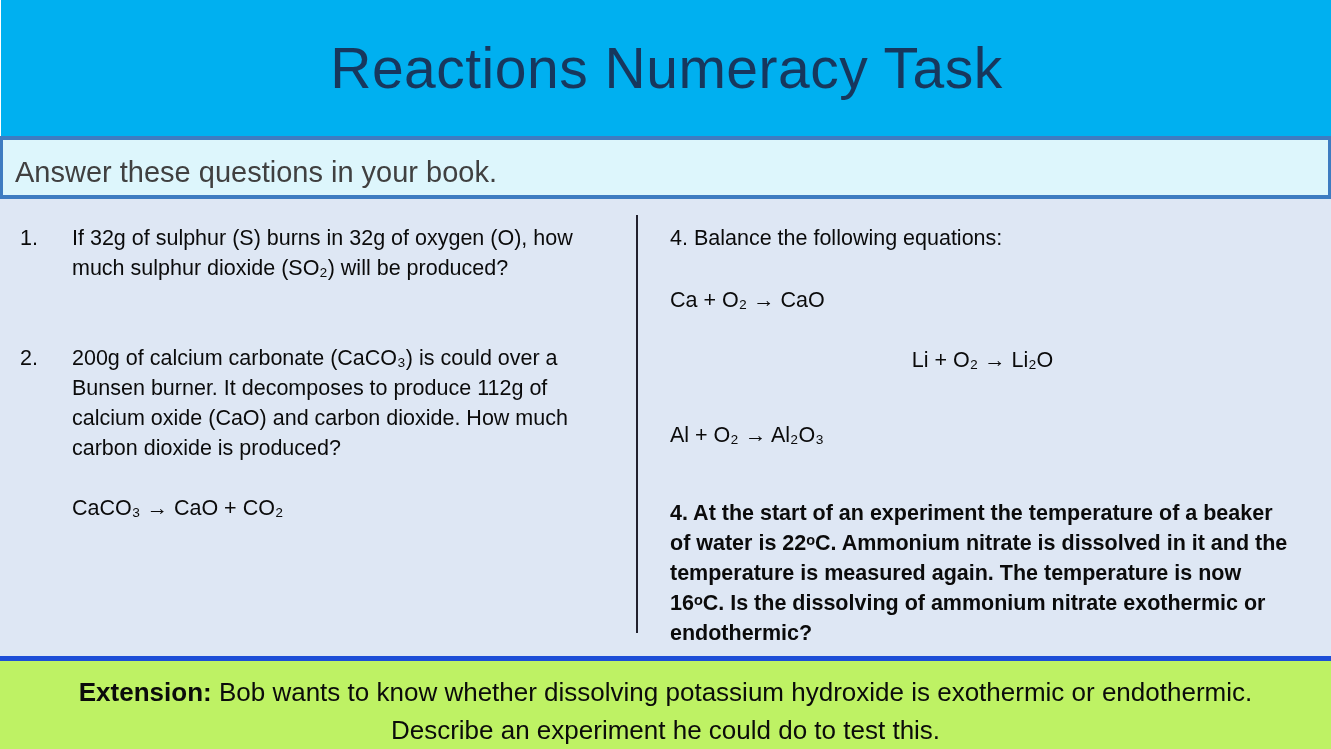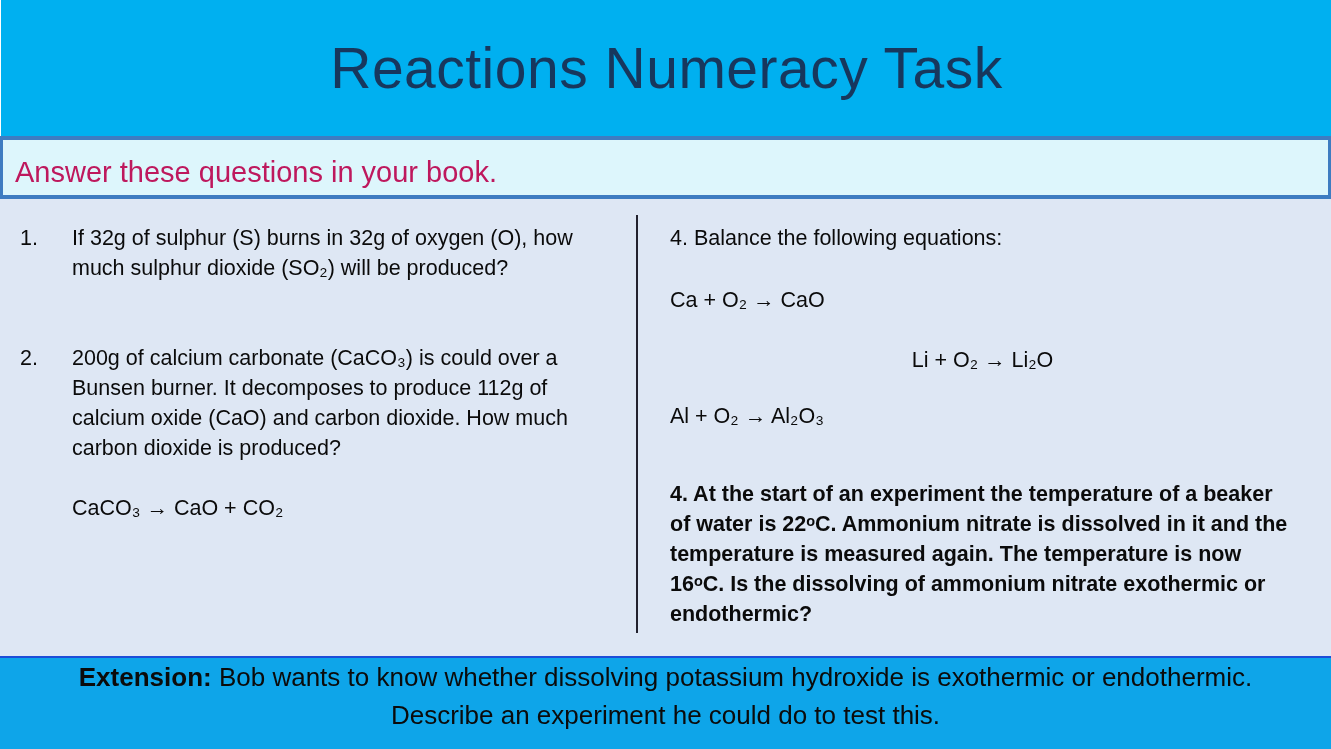--- a/index.html
+++ b/index.html
@@ -30,21 +30,21 @@
   .banner {
     position:absolute; top:136px; left:0; width:1331px; height:63px;
     background:#DDF6FC;
     border:3px solid #3E7CC1;
     border-top-width:4px; border-bottom-width:4px;
     display:flex; align-items:center;
     padding-left:12px;
   }
   .banner-text {
     font-size:29px;
-    color:#be185d;
+    color:#404040;
     white-space:nowrap;
     margin-top:10px;
   }
 
   
   .main {
     position:absolute; top:199px; left:0; width:1331px; height:457px;
     background:#DEE7F4;
   }
   .divider {
@@ -65,29 +65,29 @@
   .eq-q1 { margin-top:30px; }
   .q2-row { margin-top:60px; }
   .eq-q2 { margin-top:30px; }
   .arr { font-weight:bold; }
 
   .col-right {
     position:absolute; left:670px; top:24px; width:625px;
   }
   .q3-eq1 { margin-top:32px; }
   .q3-eq2 { margin-top:30px;text-align:center; }
-  .q3-eq3 { margin-top:26px; }
+  .q3-eq3 { margin-top:45px; }
   .q4-text { margin-top:48px;font-weight:bold; }
 
   
   .extension {
     position:absolute; top:656px; left:0; width:1331px; height:93px;
-    background:#0ea5e9;
-    border-top:2px solid #1d4ed8;
-    display:flex; align-items:flex-start; justify-content:center;
+    background:#bef264;
+    border-top:5px solid #1d4ed8;
+    display:flex; align-items:flex-end; justify-content:center;
   }
   .extension-inner {
     max-width:1250px;
     text-align:center;
     font-size:26px; line-height:38px;
     color:#0b0b0b;
   }
   .ext-label { font-weight:bold; }
 </style>
 </head>

